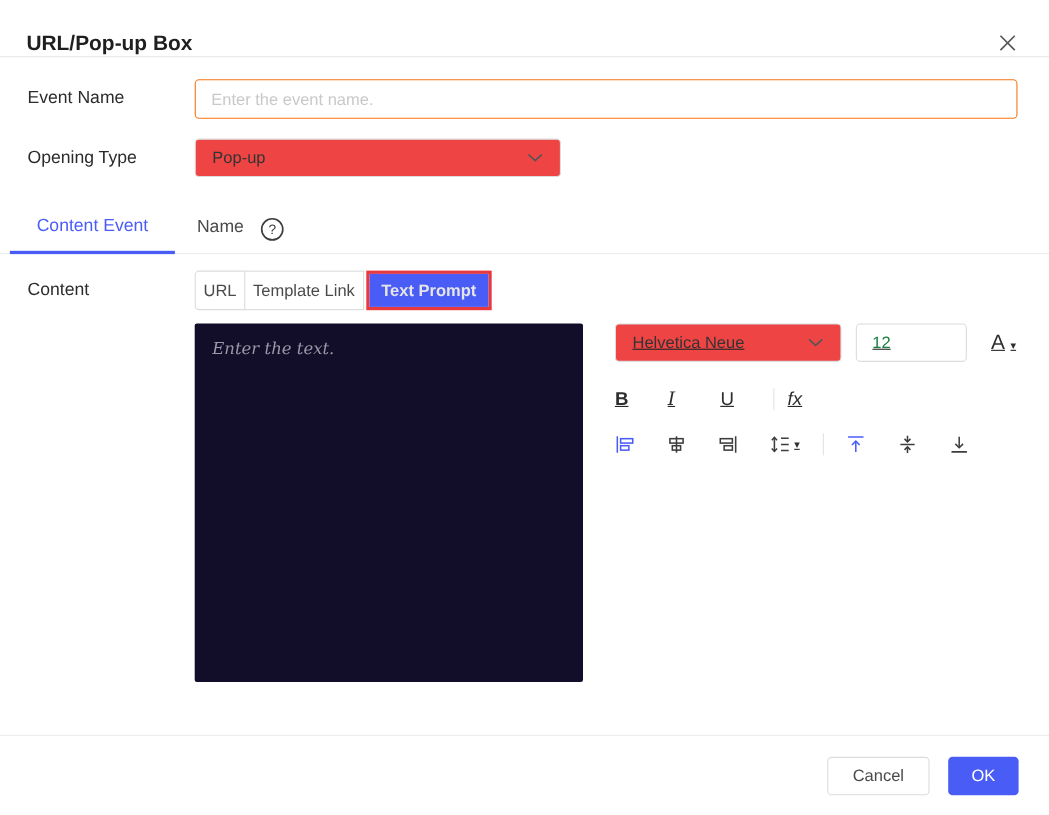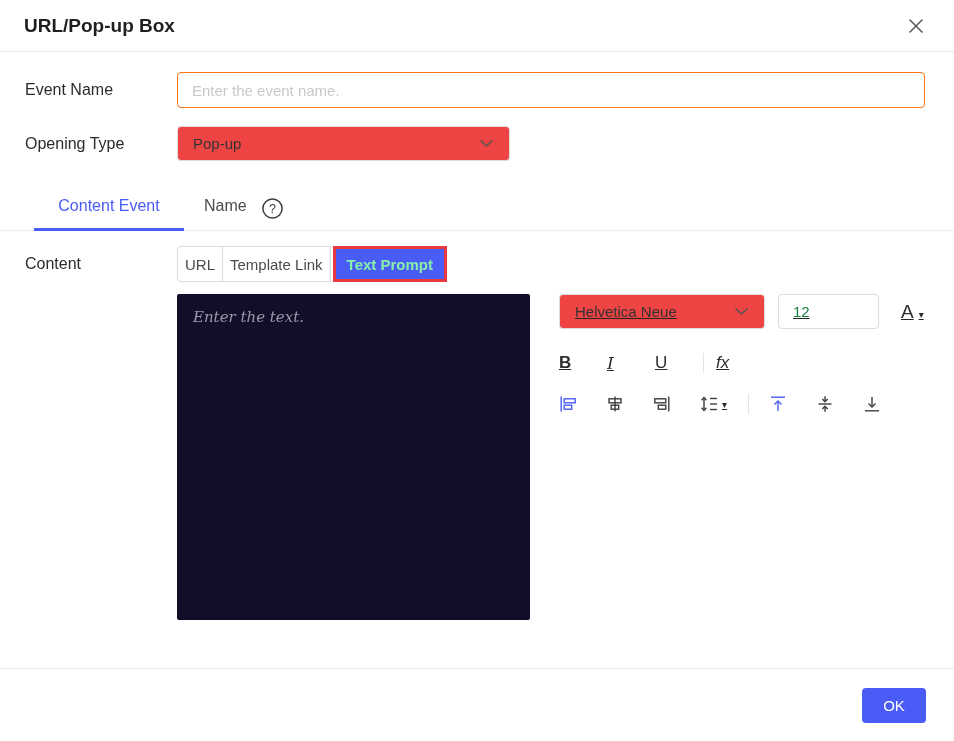--- a/index.html
+++ b/index.html
@@ -9,21 +9,21 @@
   .dialog {
     position: relative;
     width: 954px; height: 741px;
     background: #fff;
     overflow: hidden;
   }
 
   
   .header {
     height: 52px;
-    display: flex; align-items: center; justify-content: space-between;
+    display: flex; align-items: flex-end; justify-content: space-between;
     padding: 0 26px 0 24px;
     border-bottom: 1px solid #e9e9e9;
   }
   .title { font-size: 19px; font-weight: bold; color: #1f1f1f; }
   .close-btn { width: 24px; height: 24px; display: flex; align-items: center; justify-content: center; cursor: pointer; }
 
   
   .row { display: flex; align-items: center; padding: 0 29px 0 25px; }
   .row-label { width: 152px; flex: 0 0 152px; font-size: 16px; color: #2b2b2b; }
 
@@ -42,23 +42,23 @@
     width: 333px; height: 35px;
     border: 1px solid #dcdcdc; border-radius: 4px;
     display: flex; align-items: center; justify-content: space-between;
     padding: 0 15px; font-size: 15px; color: #333;
     cursor: pointer; background: #ef4444;
   }
 
   
   .tabs {
     margin-top: 27px;
-    display: flex; align-items: flex-start;
+    display: flex; align-items: center;
     border-bottom: 1px solid #ededed;
-    padding-left: 34px;
+    padding-left: 9px;
   }
   .tab {
     font-size: 16px; color: #4a4a4a;
     padding: 9px 0 13px; cursor: pointer;
   }
   .tab.active {
     width: 150px; text-align: center;
     color: var(--accent, #4a5cf6);
     border-bottom: 3px solid var(--accent, #4a5cf6);
     margin-bottom: -1px;
@@ -79,21 +79,21 @@
   .seg-btn.first { border-radius: 4px 0 0 4px; }
   .seg-btn + .seg-btn { margin-left: -1px; }
   .highlight-box {
     border: 3px solid var(--highlight-red, #e8393f);
     margin-left: 2px;
     display: flex;
   }
   .seg-btn.selected {
     height: 30px; border: none;
     background: var(--accent, #4a5cf6);
-    color: #86efac; font-weight: bold; font-size: 15px;
+    color: #e5e5e5; font-weight: bold; font-size: 15px;
     padding: 0 11px;
     cursor: pointer;
   }
 
   
   .editor-row { display: flex; align-items: flex-start; padding: 0 28px 0 177px; margin-top: 12px; }
   .editor {
     width: 353px; height: 326px; flex: 0 0 353px;
     background: var(--editor-bg, #120d29);
     border-radius: 2px;
@@ -310,16 +310,17 @@
             <line x1="9" y1="2" x2="9" y2="12"></line>
             <polyline points="5.5,8.5 9,12 12.5,8.5"></polyline>
           </svg>
         </button>
       </div>
 
     </div>
   </div>
 
   <div class="footer">
+    <button class="btn btn-cancel">Cancel</button>
     <button class="btn btn-ok">OK</button>
   </div>
 
 </div>
 
 </body></html>

